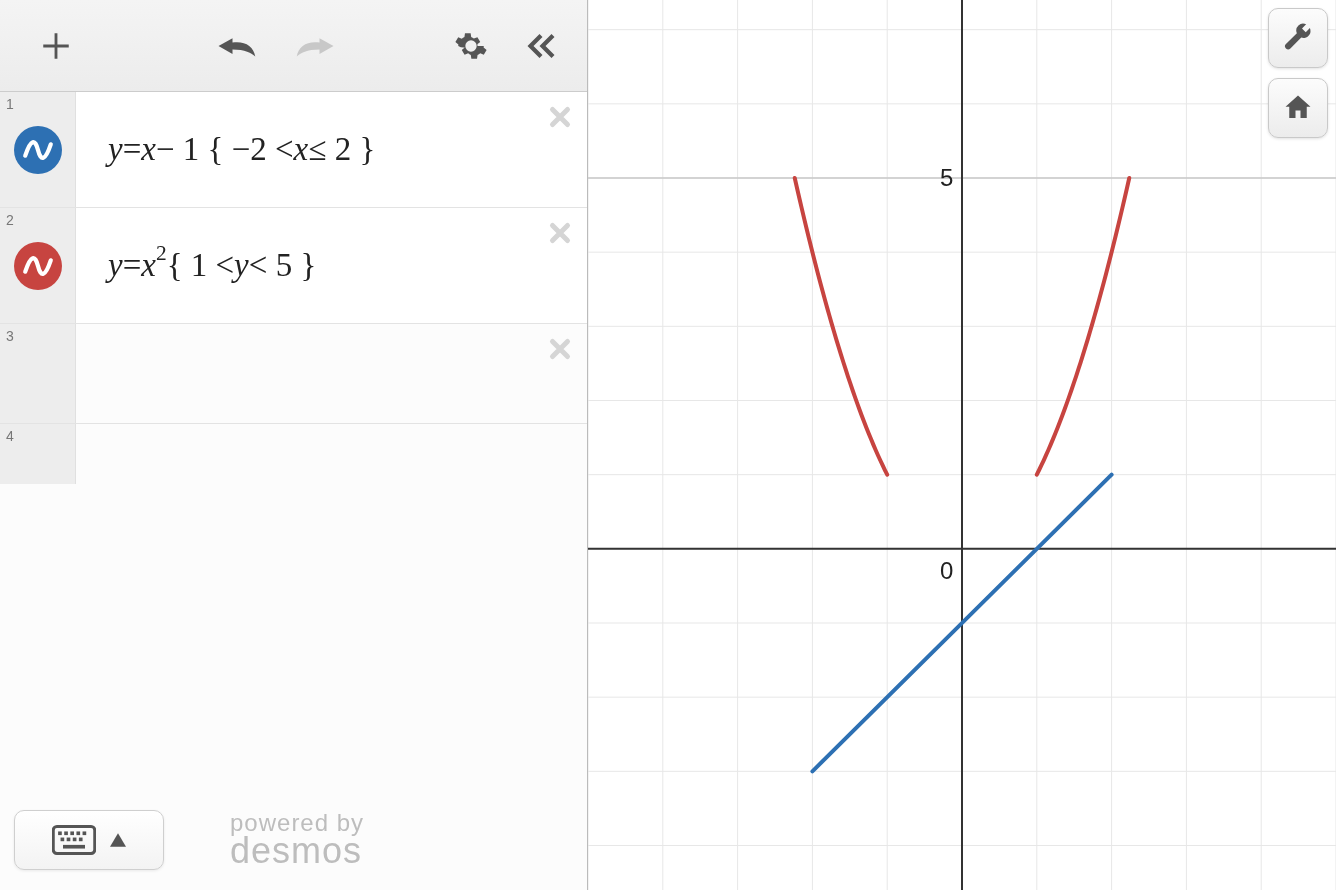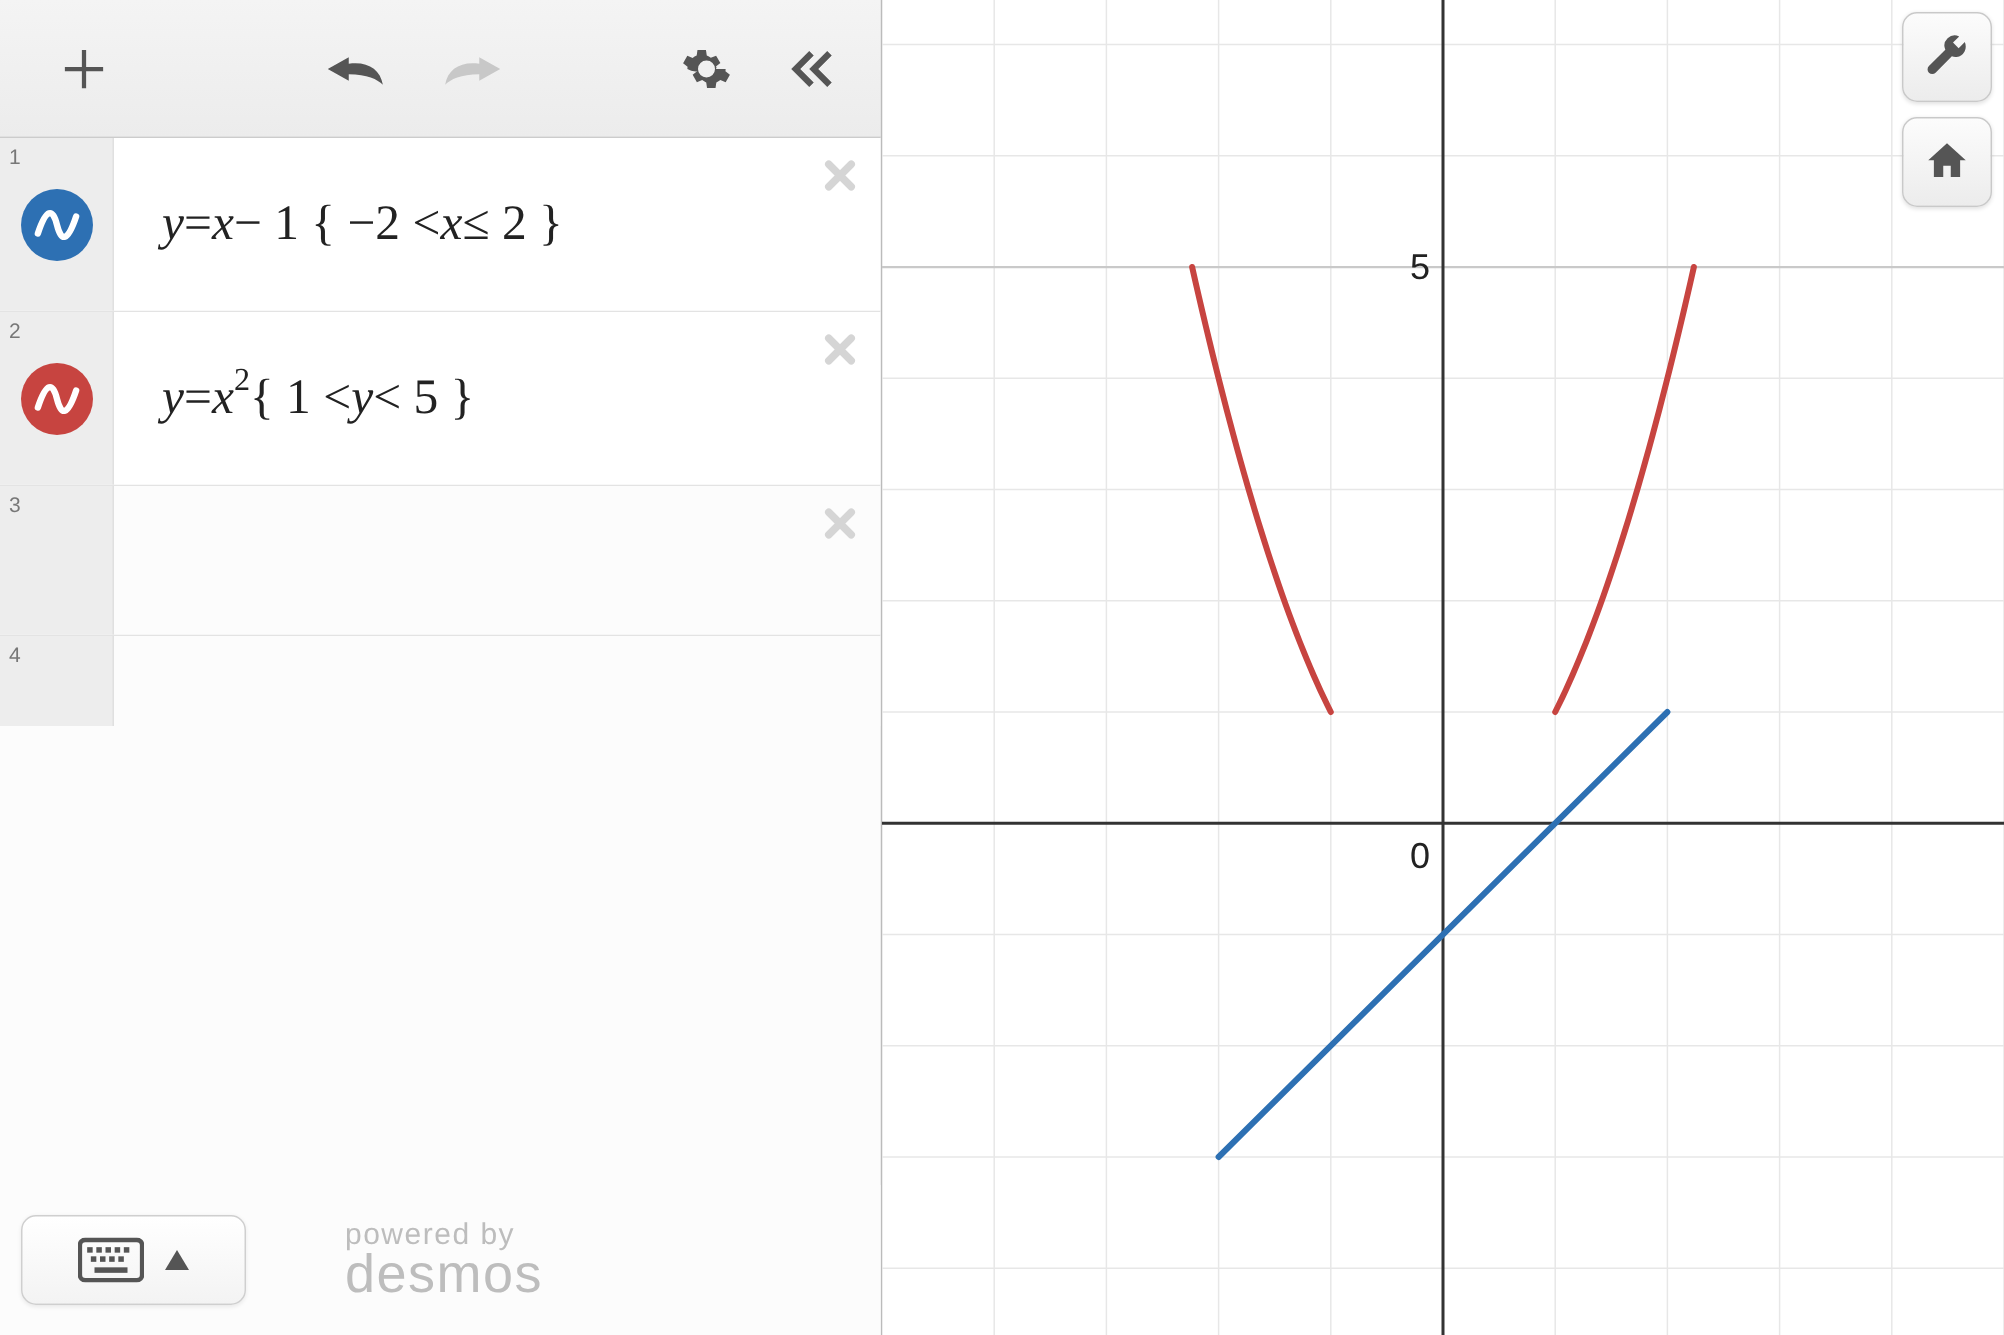--- a/index.html
+++ b/index.html
@@ -125,21 +125,21 @@
     display:flex; align-items:center; justify-content:center;
     gap:14px;
     color:#555;
   }
   .poweredby {
     margin-left:46px;
     color:#bdbdbd;
     font-family: Arial, sans-serif;
     line-height:1;
   }
-  .poweredby .p1 { font-size:20px; letter-spacing:1px; }
+  .poweredby .p1 { font-size:24px; letter-spacing:1px; }
   .poweredby .p2 { font-size:36px; font-weight:400; letter-spacing:1px; margin-top:-2px;}
 
   
   .graph-wrap {
     flex:1;
     position:relative;
     background:#fff;
   }
   .graph-svg { position:absolute; inset:0; width:100%; height:100%; }
   .corner-btns {

